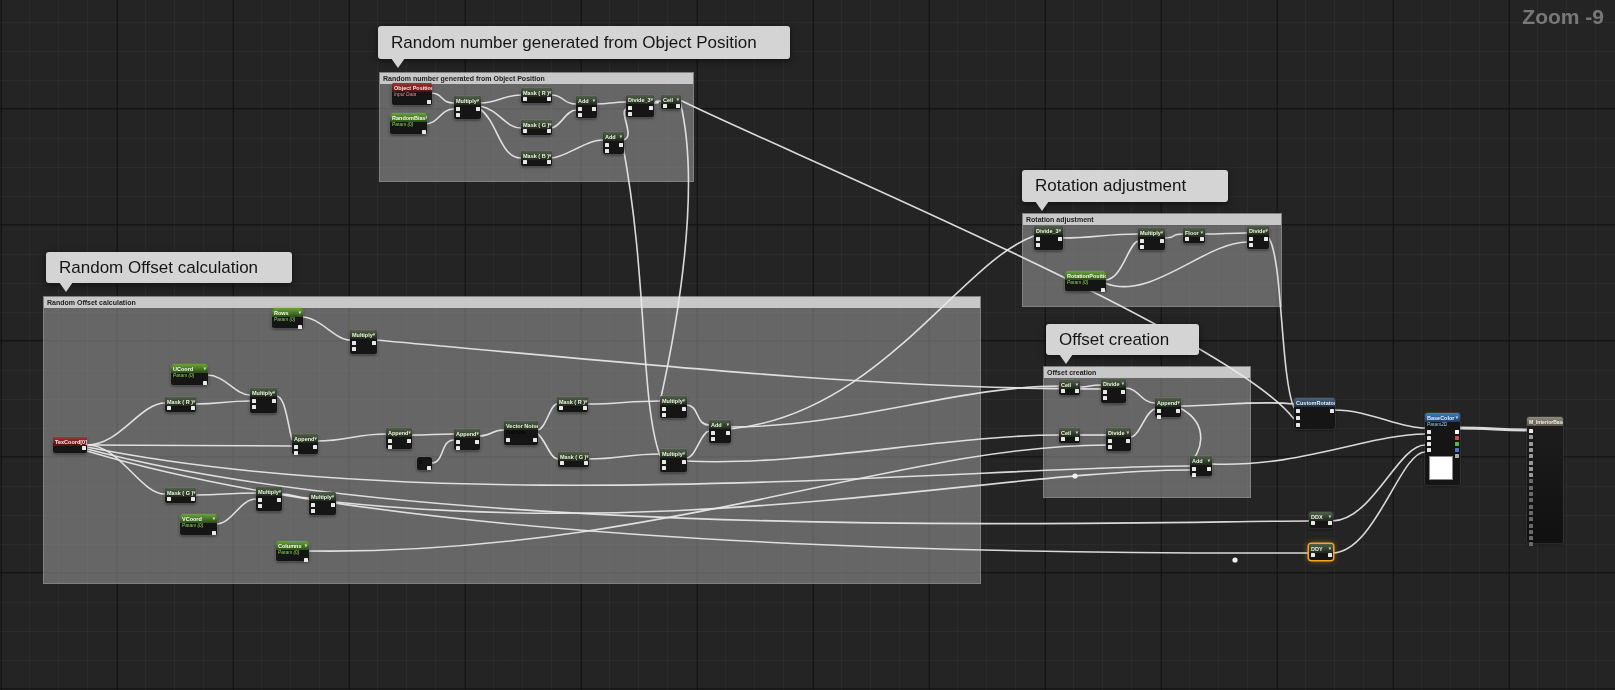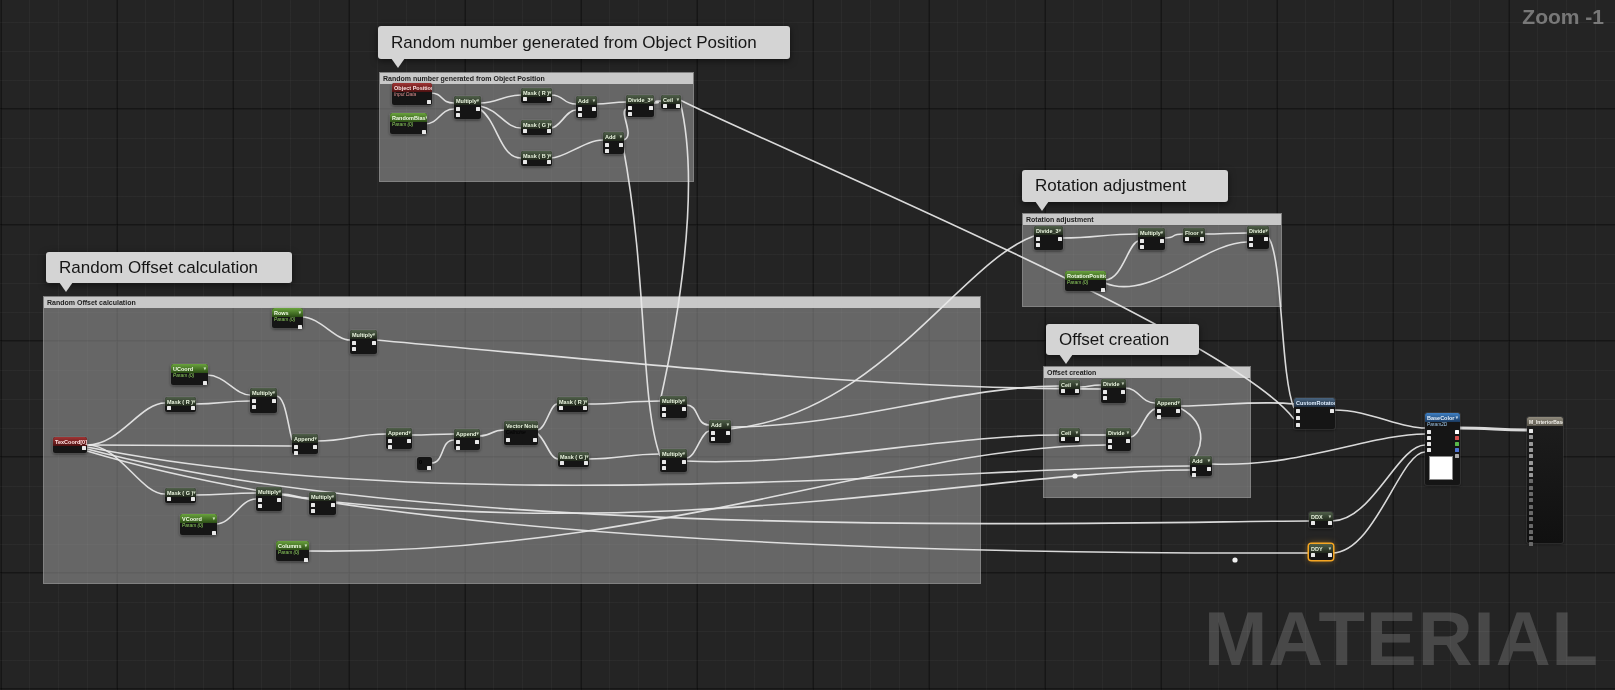--- a/index.html
+++ b/index.html
@@ -45,22 +45,21 @@
   .thumb{position:absolute;left:4px;bottom:5px;width:22px;height:22px;background:#ffffff;border:1px solid #8a8a8a;}
   #zoom-label{position:absolute;top:5px;right:11px;font-size:21px;font-weight:bold;
     color:rgba(255,255,255,0.38);z-index:7;}
   #watermark{position:absolute;bottom:8px;right:16px;font-size:76px;font-weight:bold;
     letter-spacing:1px;color:rgba(255,255,255,0.17);z-index:0;}
 </style>
 </head>
 <body>
 
 <div id="stage">
-  <div id="watermark">MATERIAL</div>
-  <div id="zoom-label">Zoom -1</div>
+  <div id="zoom-label">Zoom -9</div>
 <div class="comment" style="left: 379px; top: 72px; width: 313px; height: 108px;">
       <div class="comment-bar">Random number generated from Object Position</div>
     </div>
     <div class="bubble" style="left: 378px; top: 26px; width: 386px; height: 33px;">
       <span>Random number generated from Object Position</span>
       <div class="tail"></div>
     </div>
     <div class="comment" style="left: 1022px; top: 213px; width: 258px; height: 92px;">
       <div class="comment-bar">Rotation adjustment</div>
     </div>

